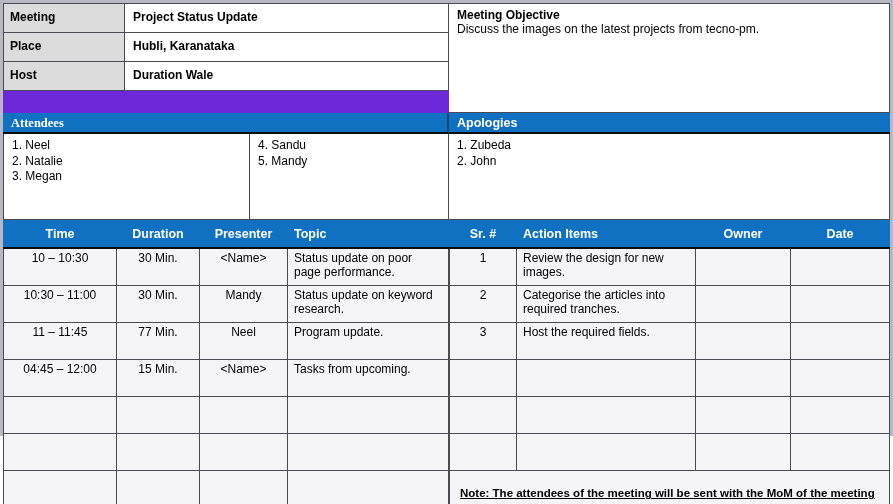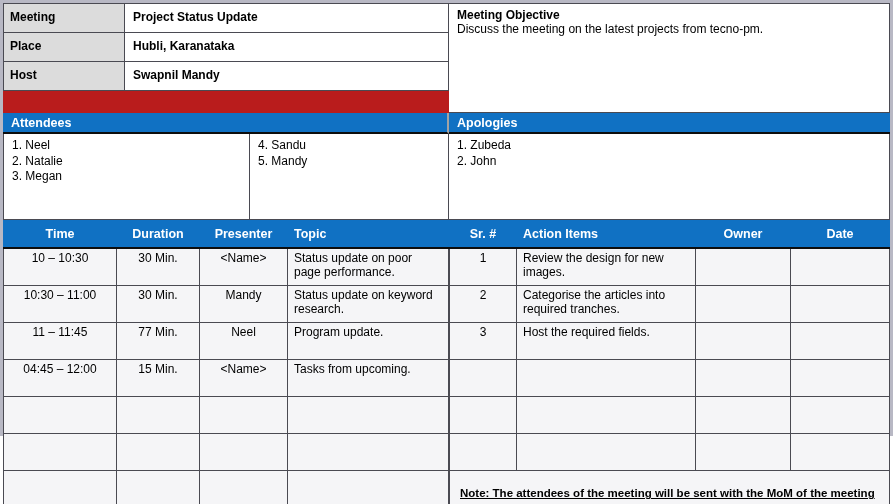--- a/index.html
+++ b/index.html
@@ -12,21 +12,21 @@
     height: 504px;
     font-family: "Liberation Sans", sans-serif;
     font-size: 12px;
     color: #000000;
     overflow: hidden;
   }
   #page {
     position: relative;
     width: 893px;
     height: 436px;
-    background: #b91c1c;
+    background: #6d28d9;
     box-sizing: border-box;
     border-left: 3px solid #b8b8c4;
     border-top: 3px solid #b8b8c4;
     border-right: 3px solid #b8b8c4;
     border-bottom: 3px solid #b8b8c4;
   }
 
   
   table {
     border-collapse: collapse;
@@ -95,21 +95,21 @@
     background: #1071c3;
     color: #ffffff;
     font-weight: bold;
     font-size: 12.5px;
     padding: 3px 8px;
     box-sizing: border-box;
     height: 21px;
     line-height: 15px;
     border-bottom: 2px solid #0d0d0d;
   }
-  .bar-left  { width: 446px; flex: 0 0 446px; border-right: 2px solid #a3a3a3; }
+  .bar-left  { width: 446px; flex: 0 0 446px; border-right: 2px solid #0c4a6e; font-family: Liberation Serif, serif; }
   .bar-right { flex: 1 1 auto; padding-left: 8px; }
 
   
   .people-wrap { display: flex; width: 100%; }
   .people-left  { width: 446px; flex: 0 0 446px; display: flex; }
   .people-right { flex: 1 1 auto; display: flex; }
   .people-cell {
     box-sizing: border-box;
     border: 1px solid #4a4a52;
     border-top: none;
@@ -188,30 +188,30 @@
           <tr>
             <td class="info-label">Meeting</td>
             <td class="info-value">Project Status Update</td>
           </tr>
           <tr>
             <td class="info-label">Place</td>
             <td class="info-value">Hubli, Karanataka</td>
           </tr>
           <tr>
             <td class="info-label">Host</td>
-            <td class="info-value">Swapnil Mandy</td>
+            <td class="info-value">Duration Wale</td>
           </tr>
         </tbody>
       </table>
     </div>
 
     <div class="top-right">
       <div class="objective-box">
         <div class="objective-title">Meeting Objective</div>
-        <div class="objective-text">Discuss the meeting on the latest projects from tecno-pm.</div>
+        <div class="objective-text">Discuss the images on the latest projects from tecno-pm.</div>
       </div>
     </div>
 
   </div>
 
   <div class="bar-wrap">
     <div class="bar bar-left">Attendees</div>
     <div class="bar bar-right">Apologies</div>
   </div>
 

